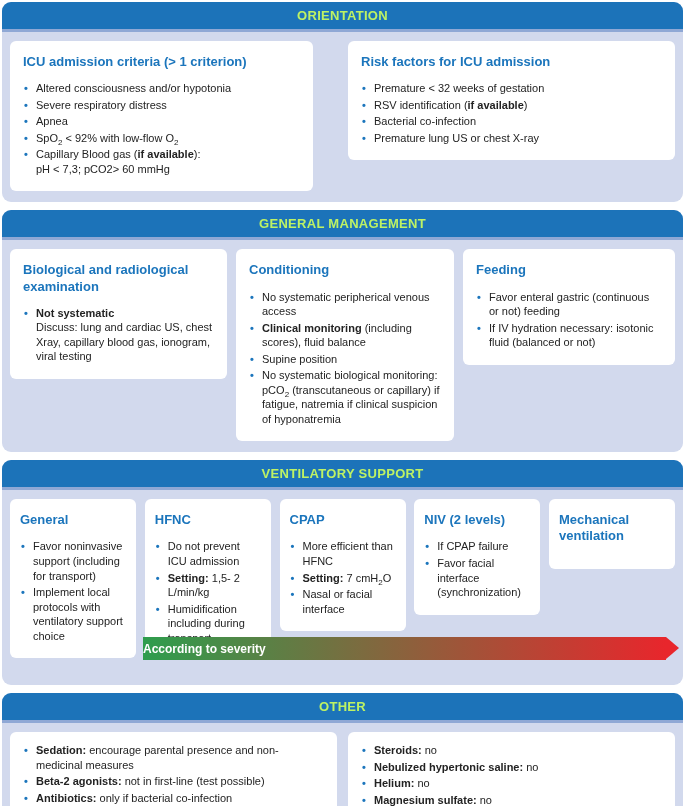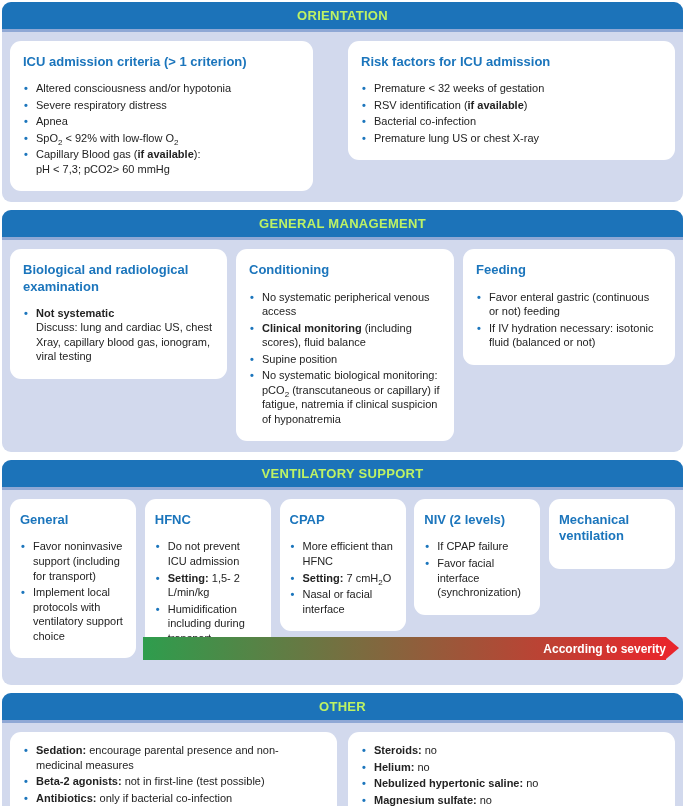--- a/index.html
+++ b/index.html
@@ -27,21 +27,21 @@
     padding:6px 0;
   }
   .boxes {
     display:grid;
     justify-content:space-between;
     align-items:start;
     padding:9px 8px 11px;
   }
   .box {
     background:#ffffff;
-    border-radius:11px;
+    border-radius:6px;
     padding:11px 13px 13px;
     font-size:11px;
     line-height:1.32;
   }
   .box h3 {
     margin:2px 0 11px;
     font-size:13px;
     line-height:1.25;
     color:var(--accent_blue,#1b75bc);
     font-weight:bold;
@@ -73,21 +73,21 @@
     display:flex;
     align-items:stretch;
     margin:-23px 4px 10px 141px;
     position:relative;
     z-index:1;
   }
   .arrow-bar {
     flex:1;
     height:23px;
     background:linear-gradient(90deg,var(--arrow_green,#2e9d4d),var(--arrow_red,#e8262c));
-    display:flex; align-items:center; justify-content:flex-end;
+    display:flex; align-items:center; justify-content:flex-start;
     color:#ffffff; font-weight:bold; font-size:12px;
   }
   .arrow-head {
     width:0; height:0;
     border-top:11.5px solid transparent;
     border-bottom:11.5px solid transparent;
     border-left:13px solid var(--arrow_red,#e8262c);
   }
 </style>
 </head>
@@ -199,21 +199,21 @@
         <div class="box">
           <ul>
             <li><span class="b">Sedation:</span><span> encourage parental presence and non-medicinal measures</span></li>
             <li><span class="b">Beta-2 agonists:</span><span> not in first-line (test possible)</span></li>
             <li><span class="b">Antibiotics:</span><span> only if bacterial co-infection</span></li>
           </ul>
         </div>
         <div class="box">
           <ul>
             <li><span class="b">Steroids:</span><span> no</span></li>
+            <li><span class="b">Nebulized hypertonic saline:</span><span> no</span></li>
             <li><span class="b">Helium:</span><span> no</span></li>
-            <li><span class="b">Nebulized hypertonic saline:</span><span> no</span></li>
             <li><span class="b">Magnesium sulfate:</span><span> no</span></li>
           </ul>
         </div>
       </div>
   </section>
 
 </div>
 
 </body></html>

